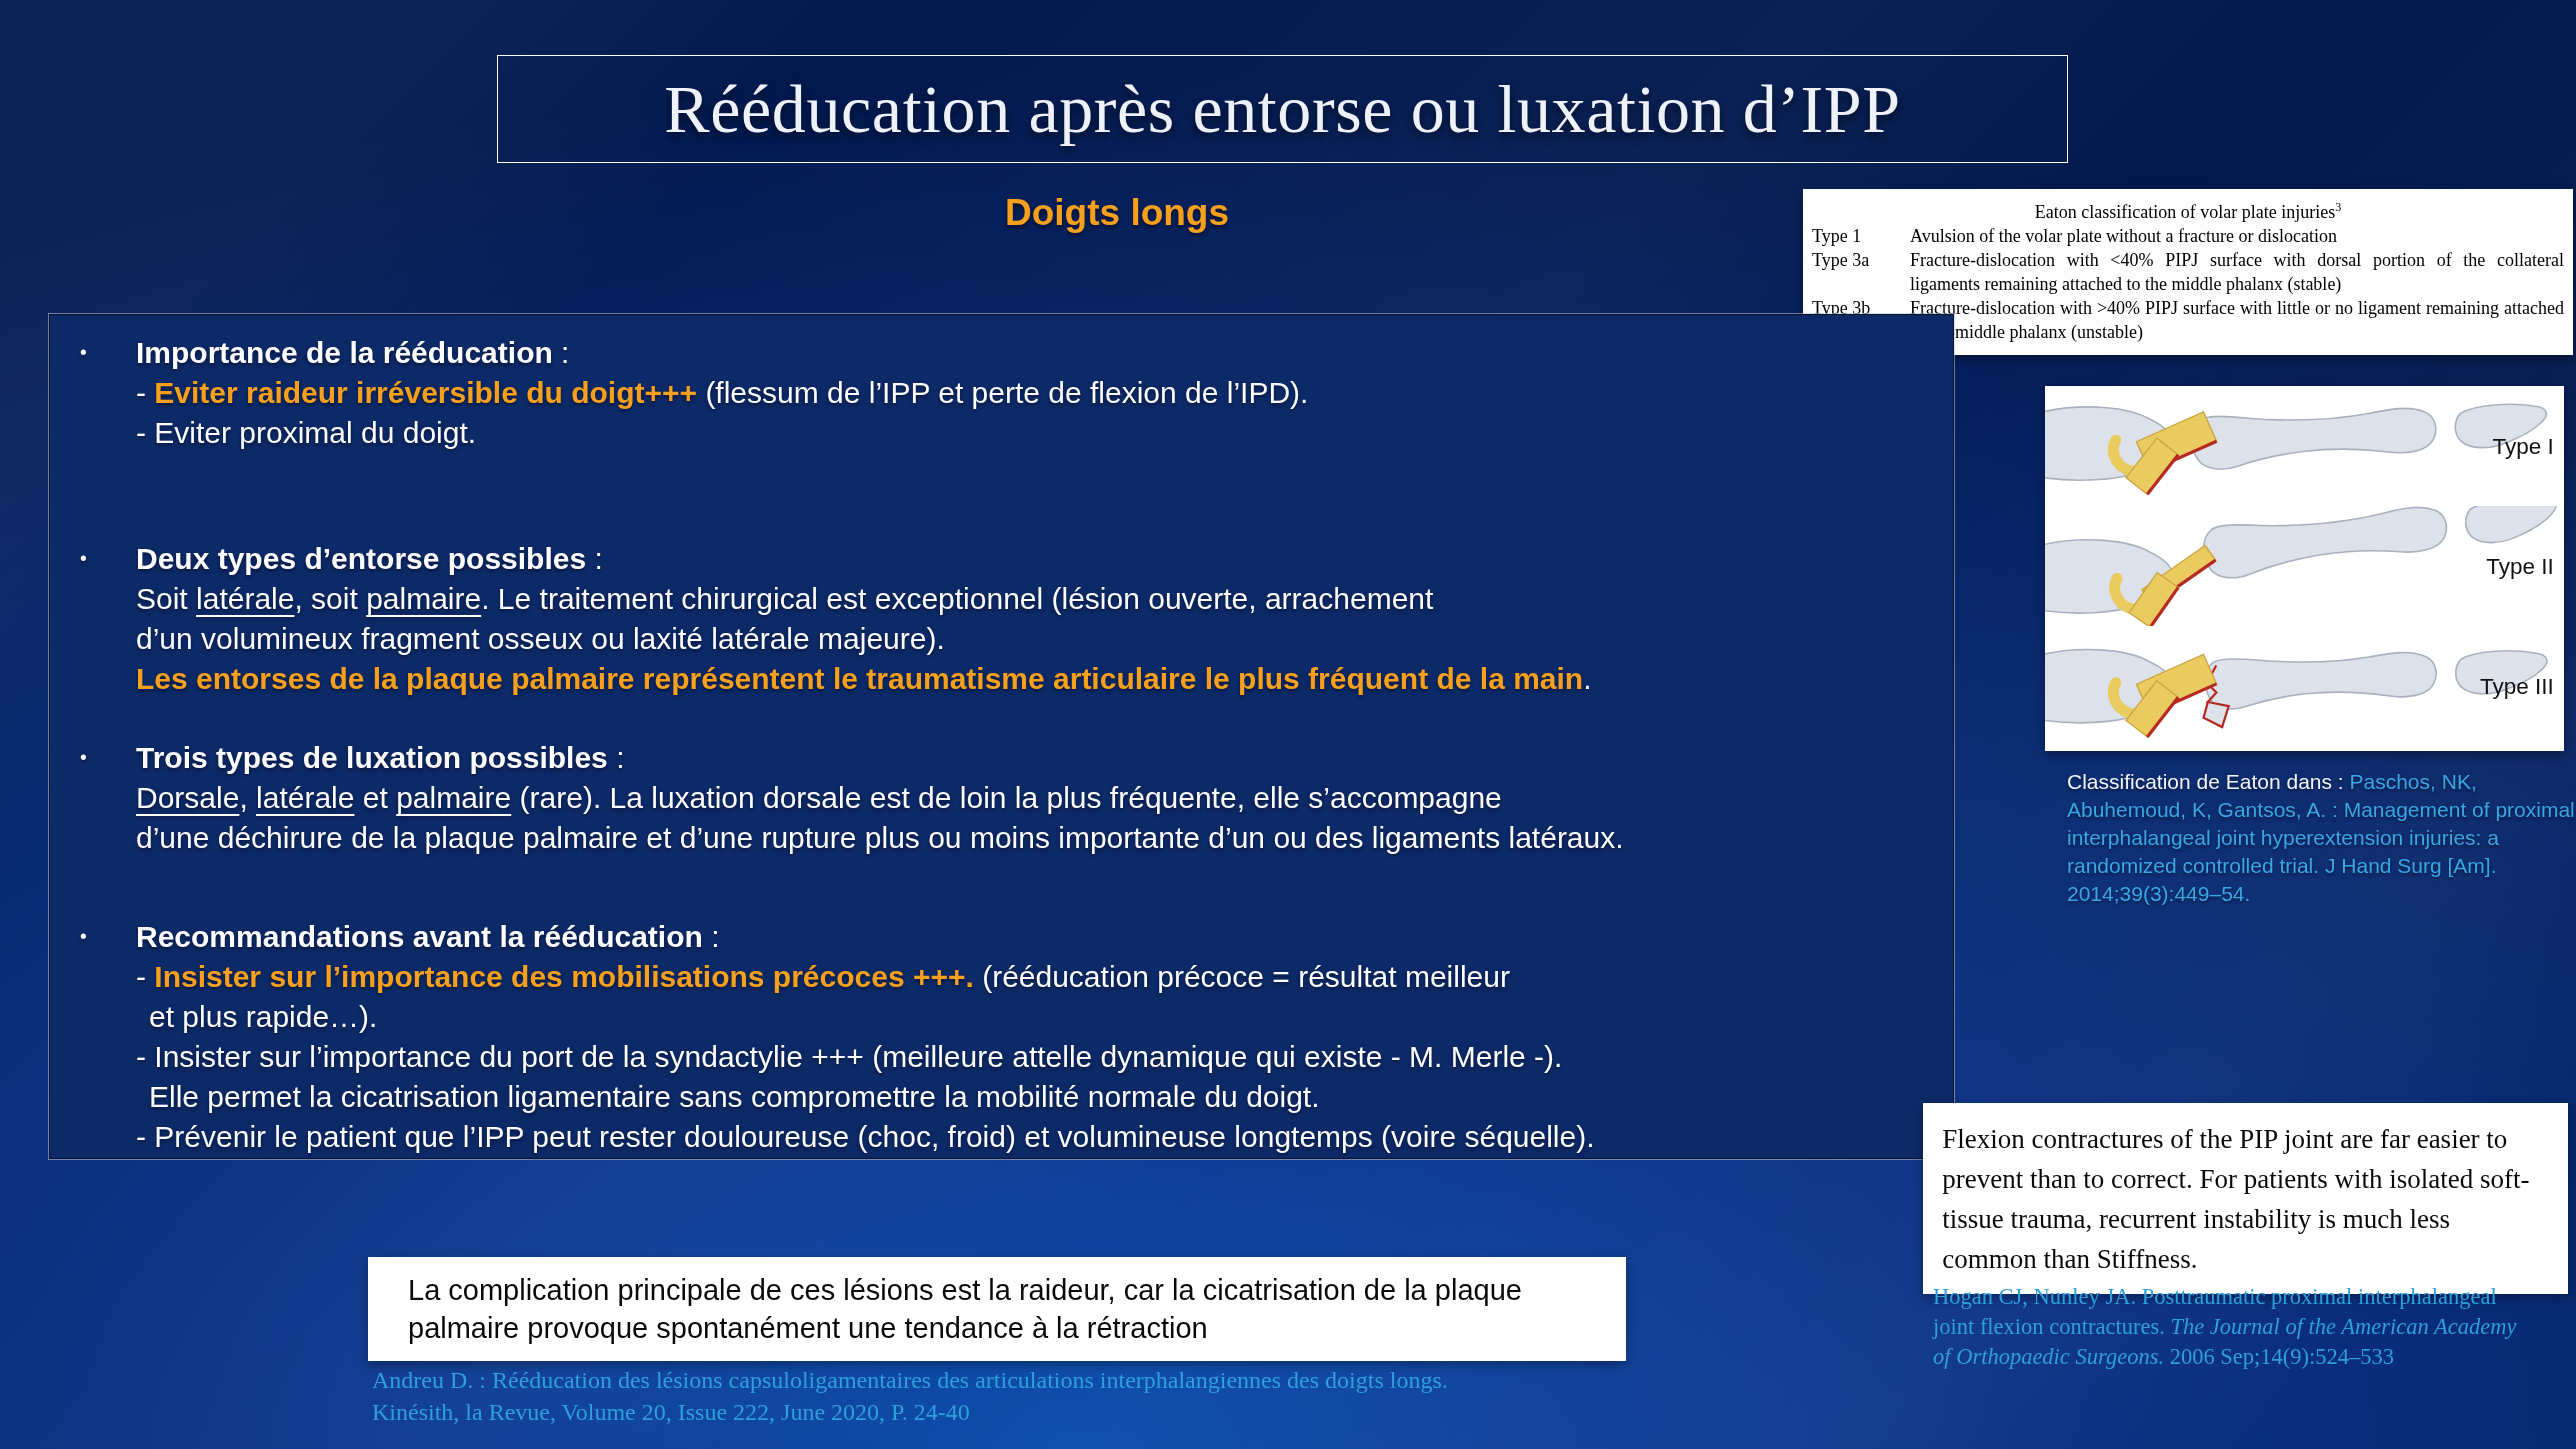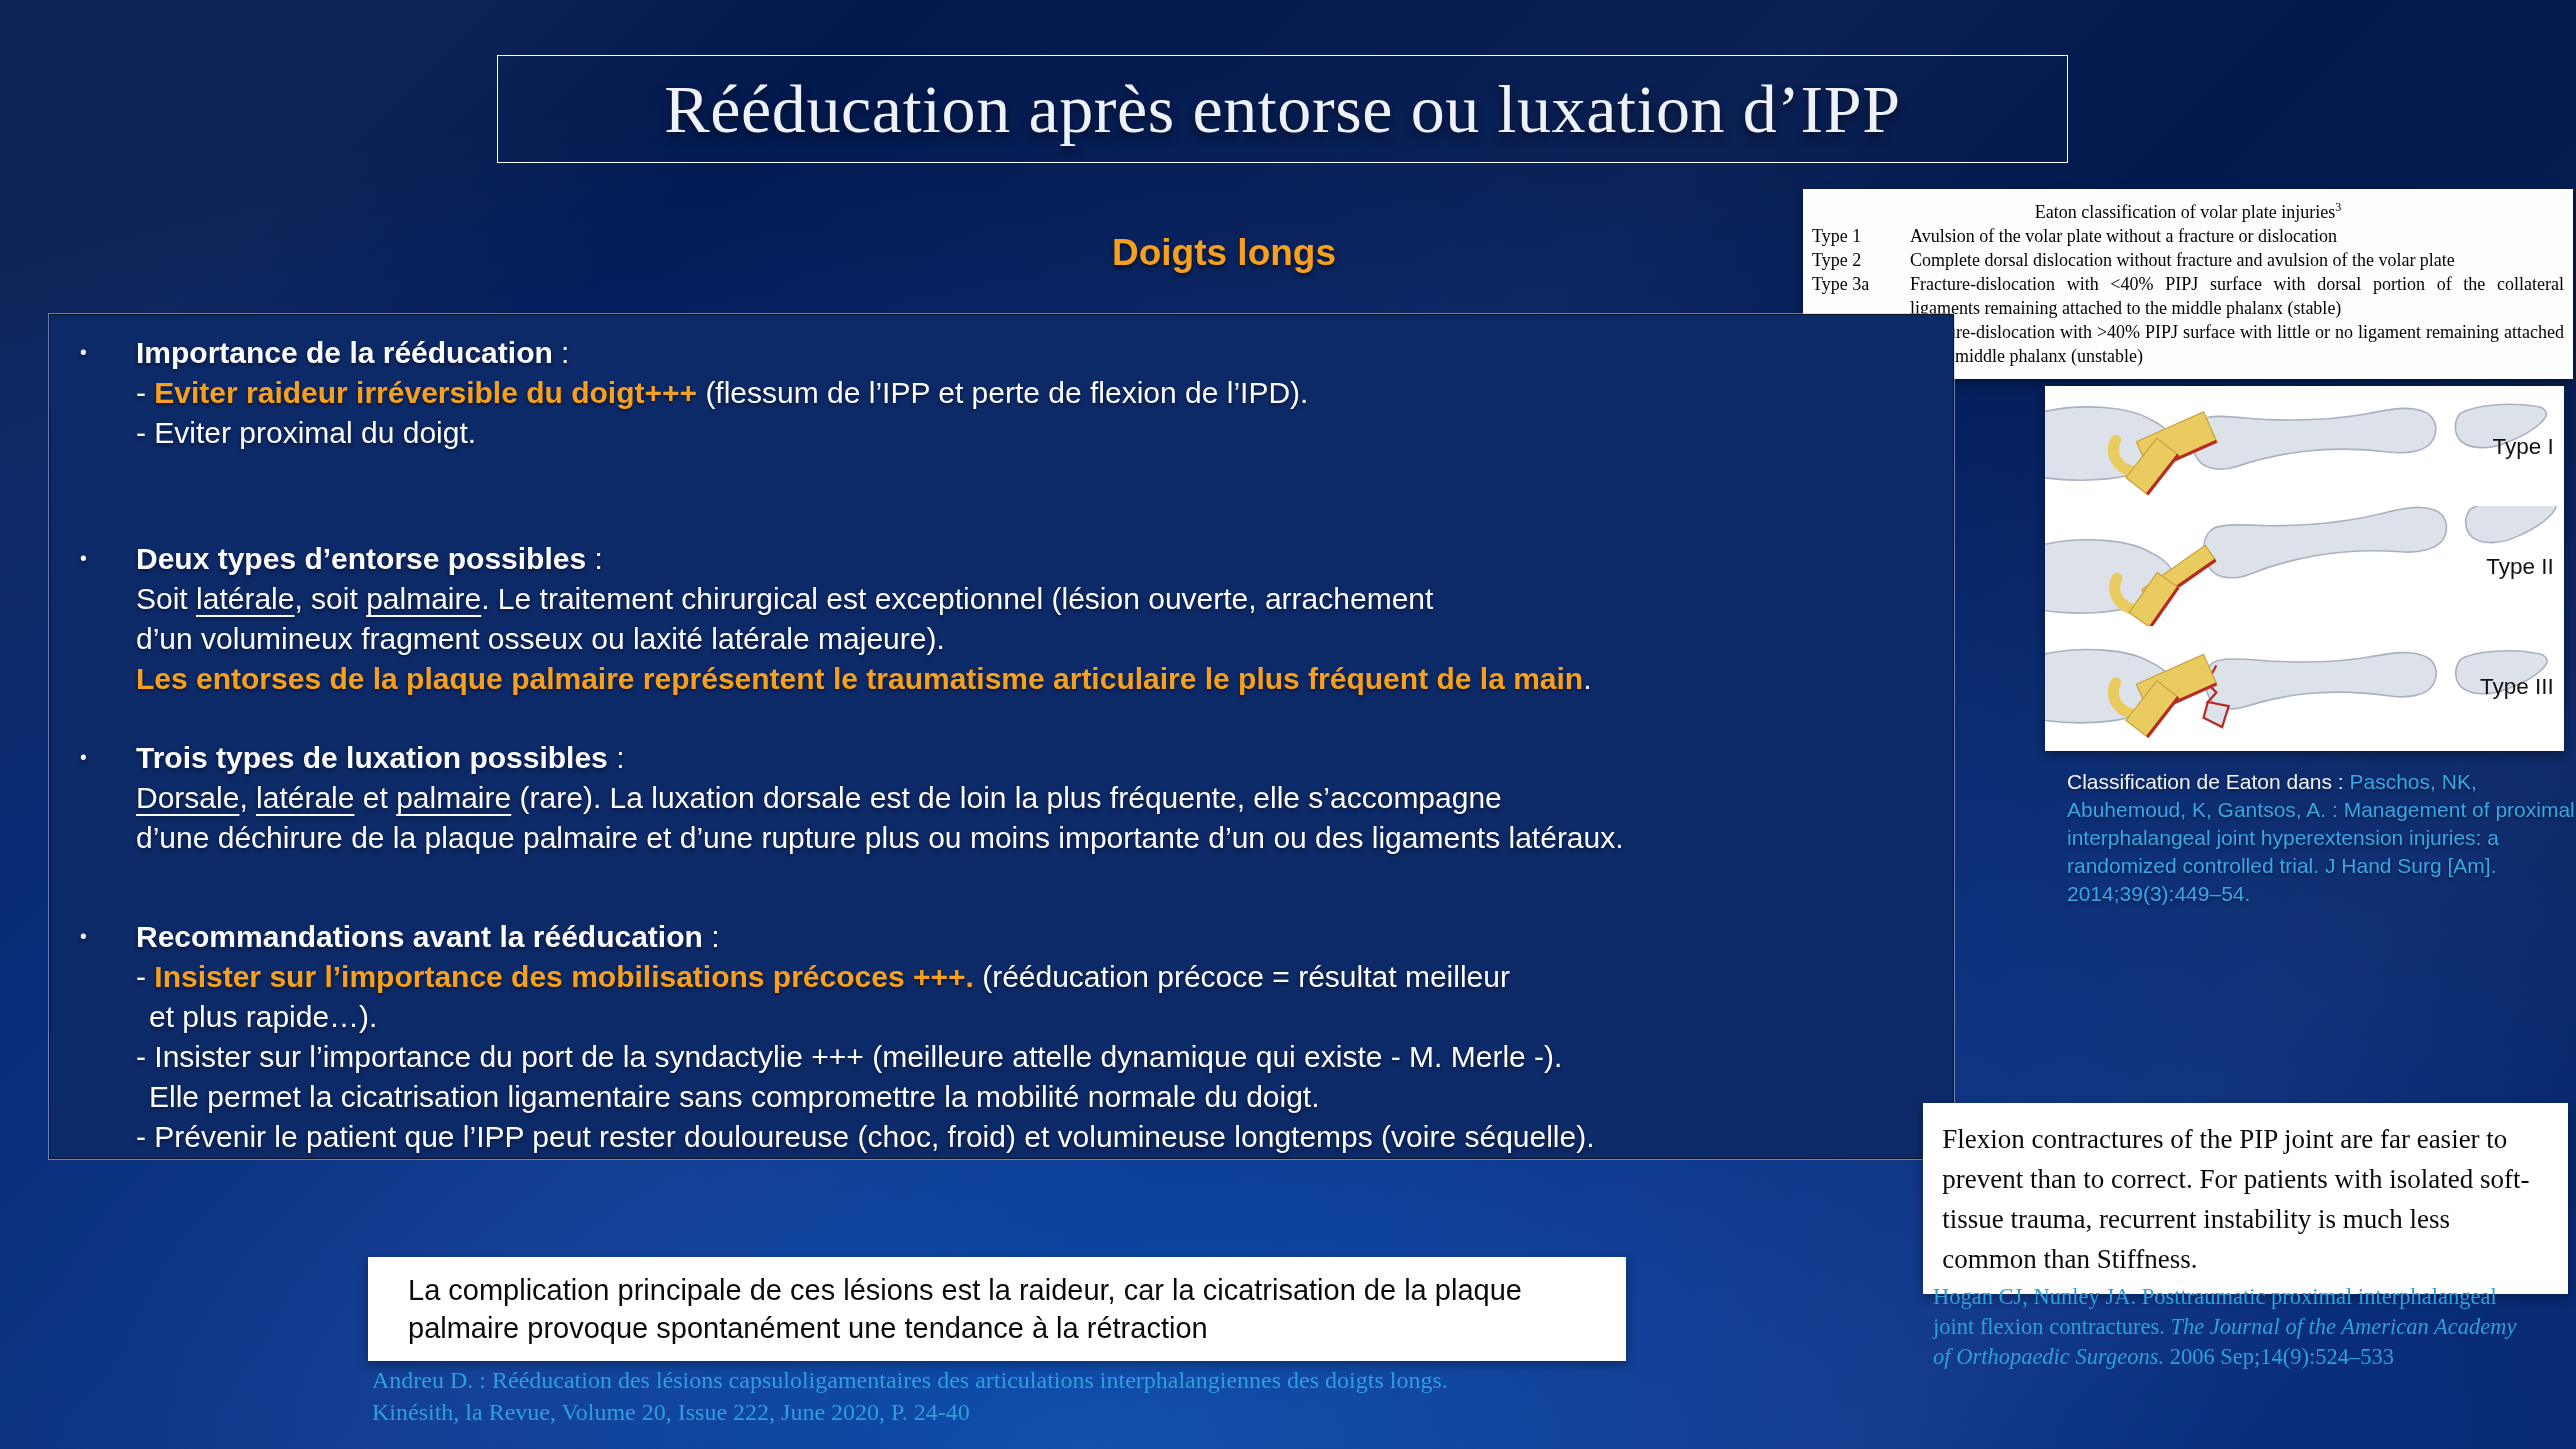--- a/index.html
+++ b/index.html
@@ -16,24 +16,23 @@
     border:1.9px solid #ffffff; box-sizing:border-box;
     display:flex; align-items:center; justify-content:center;
   }
   .title-box h1{
     margin:0; font-family:"Liberation Serif", serif; font-weight:400;
     font-size:68px; color:#eef1f8; letter-spacing:0.6px;
     text-shadow:0 5.2px 9px rgba(0,0,0,0.55);
     white-space:nowrap;
   }
   .subtitle{
-    position:absolute; left:1005px; top:192px; width:438px; text-align:center;
+    position:absolute; left:1005px; top:192px; width:438px; 
     font-size:37px; font-weight:bold; color:#F7A01D;
     text-shadow:0 2.6px 4.5px rgba(0,0,0,0.5);
-    margin-top:40px;
   }
   
   .eaton{
     position:absolute; left:1803px; top:189px; width:770px;
     background:#fdfdfd; color:#000; box-sizing:border-box;
     padding:6.4px 9px 10.3px 9px;
     font-family:"Liberation Serif", serif; font-size:18px; line-height:24px;
     box-shadow:0 3.9px 10.3px rgba(0,0,0,0.4);
   }
   .eaton-title{text-align:center;}
@@ -115,24 +114,20 @@
   <div class="title-box">
     <h1>Rééducation après entorse ou luxation d’IPP</h1>
   </div>
   <div class="subtitle">Doigts longs</div>
 
   <div class="eaton">
     <div class="eaton-title"><span>Eaton classification of volar plate injuries</span><sup>3</sup></div>
     <div class="eaton-row">
       <div class="eaton-type">Type 1</div>
       <div class="eaton-desc">Avulsion of the volar plate without a fracture or dislocation</div>
-    </div>
-    <div class="eaton-row">
-      <div class="eaton-type">Type 2</div>
-      <div class="eaton-desc">Complete dorsal dislocation without fracture and avulsion of the volar plate</div>
     </div>
     <div class="eaton-row">
       <div class="eaton-type">Type 3a</div>
       <div class="eaton-desc">Fracture-dislocation with &lt;40% PIPJ surface with dorsal portion of the collateral ligaments remaining attached to the middle phalanx (stable)</div>
     </div>
     <div class="eaton-row">
       <div class="eaton-type">Type 3b</div>
       <div class="eaton-desc">Fracture-dislocation with &gt;40% PIPJ surface with little or no ligament remaining attached to the middle phalanx (unstable)</div>
     </div>
   </div>

